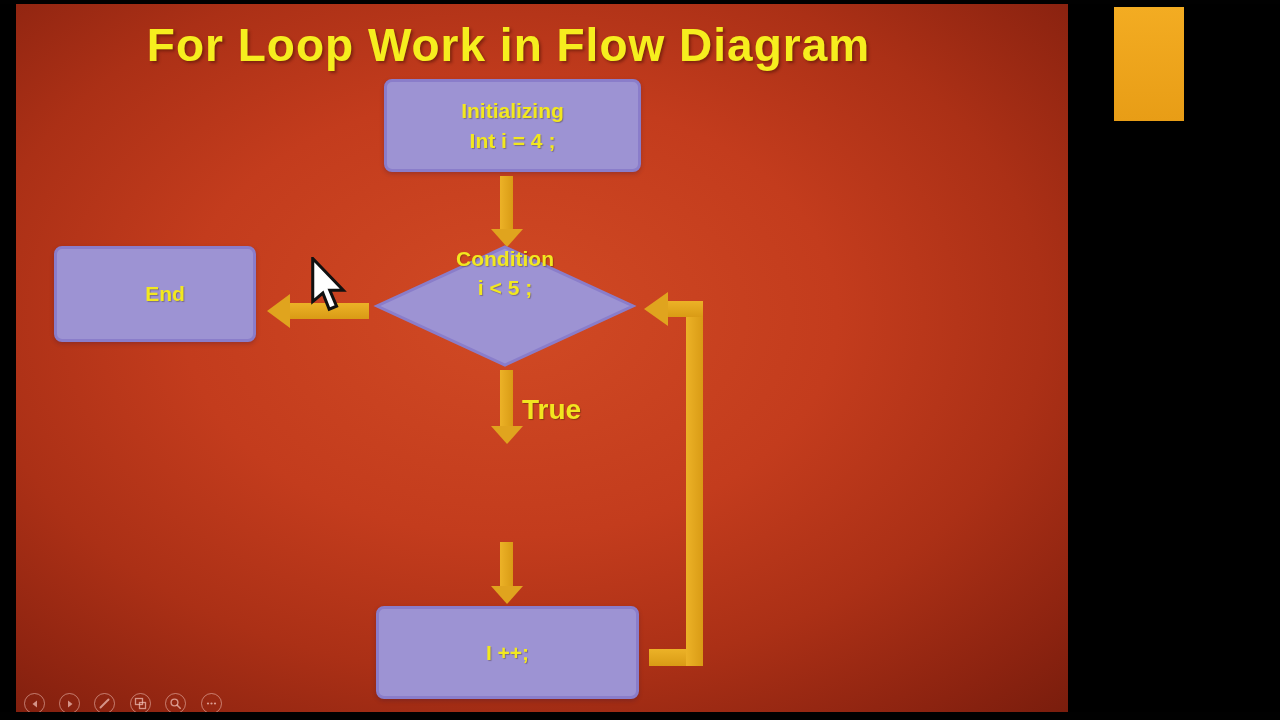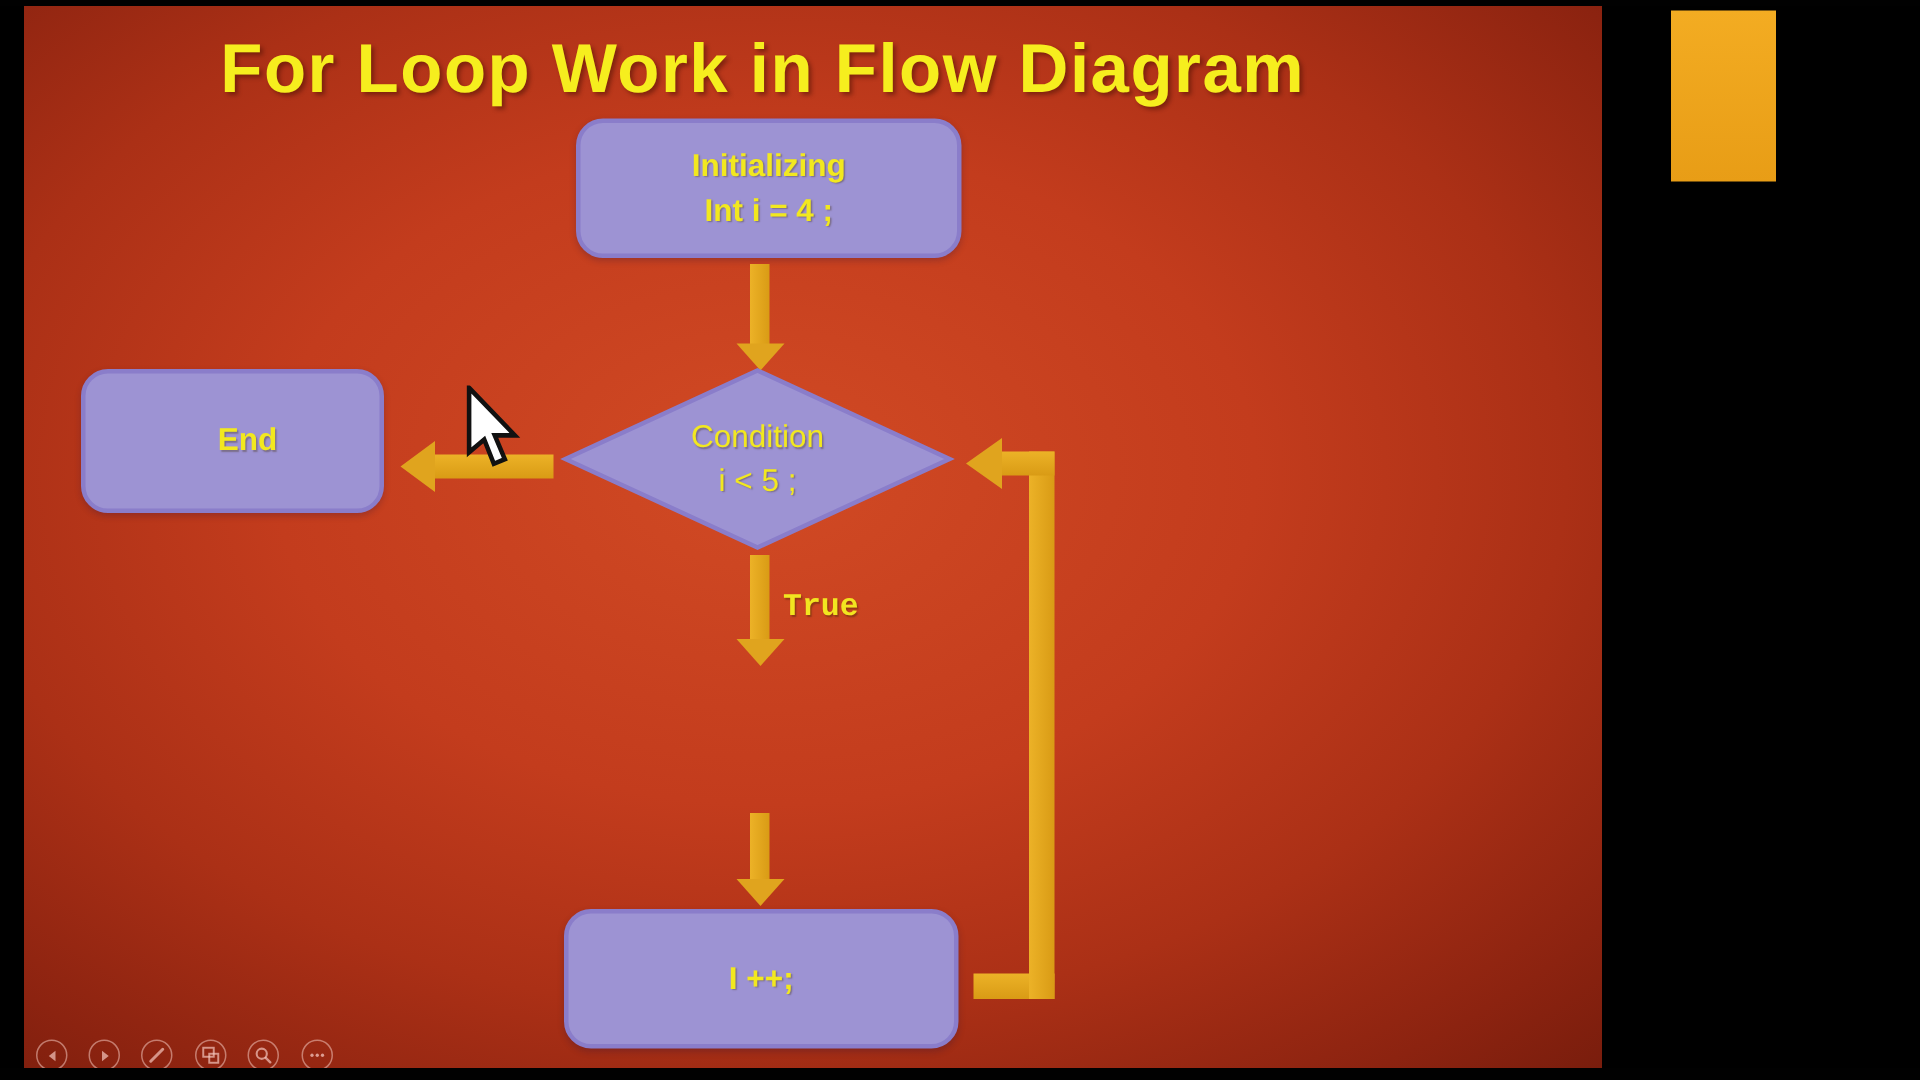--- a/index.html
+++ b/index.html
@@ -29,61 +29,60 @@
   .accent-rect {
     position:absolute; left:1098px; top:3px; width:70px; height:114px;
     background:linear-gradient(to bottom, #f3ac22, #e89d16);
     box-shadow:2px 2px 4px rgba(0,0,0,0.35);
   }
   
   .fbox {
     position:absolute;
     background:#9d93d3;
     border:3px solid #8a7dca;
-    border-radius:18px;
+    border-radius:8px;
     display:flex; flex-direction:column; justify-content:center; align-items:center;
     color:#f2e81f; font-weight:bold; font-size:21px; line-height:30px;
     text-shadow:1px 1px 1px rgba(60,40,0,0.35);
     box-shadow:0 2px 4px rgba(40,20,60,0.25);
   }
   .box-init { left:368px; top:75px;  width:257px; height:93px; }
   .box-end  { left:38px;  top:242px; width:202px; height:96px;padding-left:20px; }
   .box-stmt { left:368px; top:440px; width:255px; height:96px; }
   .box-incr { left:360px; top:602px; width:263px; height:93px; }
   .dots-line { font-size:20px; letter-spacing:2px; line-height:22px; }
   
   .diamond-wrap { position:absolute; left:357px; top:240px; width:264px; height:124px; }
   .diamond-wrap svg { position:absolute; left:0; top:0; }
   .diamond-text {
     position:absolute; left:0; top:0; width:100%; height:100%;
-    display:flex; flex-direction:column; justify-content:center; align-items:center;
-    color:#f2e81f; font-weight:normal; font-size:21px; line-height:29px;
+    display:flex; flex-direction:column; align-items:center;
+    color:#f2e81f; font-weight:bold; font-size:21px; line-height:29px;
     text-shadow:1px 1px 1px rgba(60,40,0,0.35);
   }
   
   .gold { background:linear-gradient(to right, #ecb227, #d99b15); }
   .goldh { background:linear-gradient(to bottom, #ecb227, #d99b15); }
   .shaft-v { position:absolute; width:13px; }
   .head-down {
     position:absolute; width:0; height:0;
     border-left:16px solid transparent; border-right:16px solid transparent;
     border-top:18px solid #e0a41e;
   }
   .shaft-h { position:absolute; height:16px; }
   .head-left {
     position:absolute; width:0; height:0;
     border-top:17px solid transparent; border-bottom:17px solid transparent;
     border-right:23px solid #e0a41e;
   }
   
   .true-label {
     position:absolute; left:506px; top:390px;
-    color:#f2e520; font-size:21px; font-weight:bold;
+    color:#f2e520; font-size:28px; font-weight:bold;
     text-shadow:1px 1px 1px rgba(60,40,0,0.4);
-    font-family:Liberation Mono, monospace;
   }
   
   .cursor { position:absolute; left:293px; top:253px; }
   
   .toolbar { position:absolute; left:0px; top:688px; width:260px; height:24px; }
   .tool-btn {
     position:absolute; top:1px; width:21px; height:21px;
     border:1.5px solid rgba(243,196,188,0.55); border-radius:50%;
     display:flex; justify-content:center; align-items:center;
     cursor:pointer;

